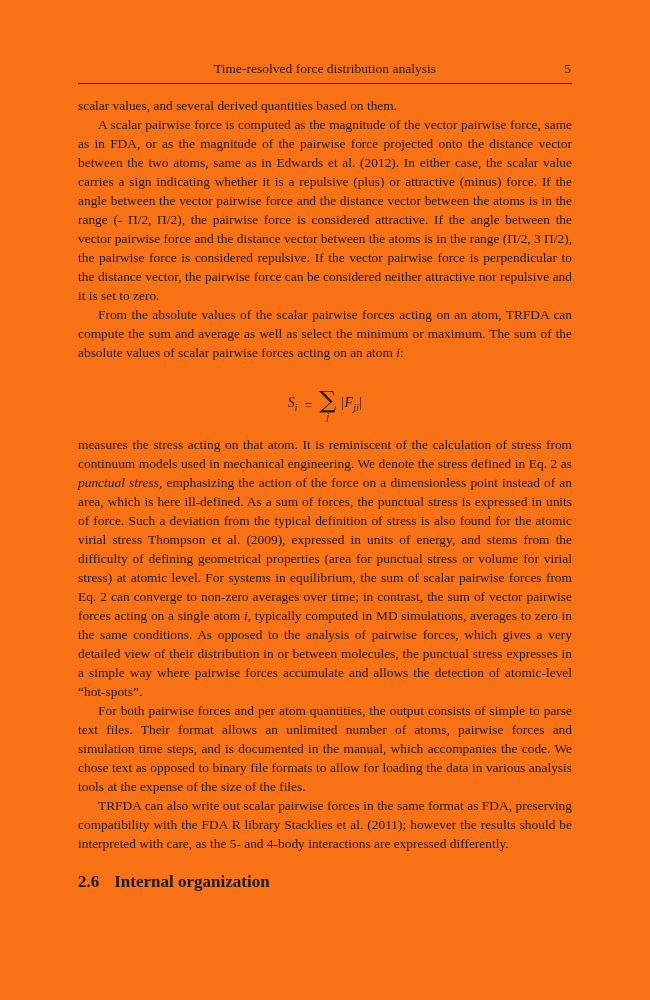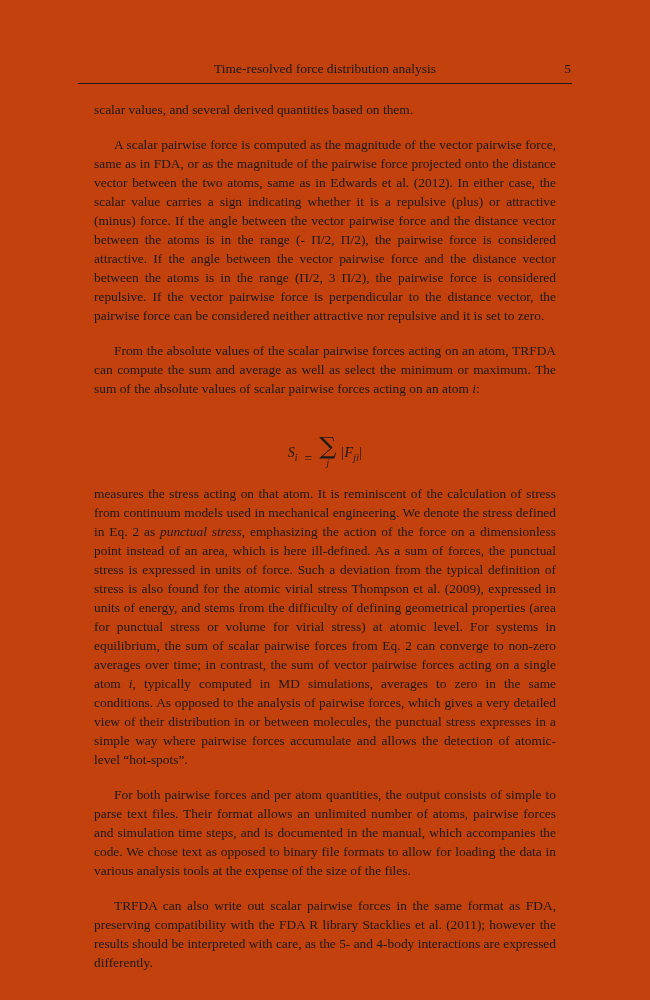--- a/index.html
+++ b/index.html
@@ -1,41 +1,41 @@
 <!DOCTYPE html>
 <html><head>
 <meta charset="utf-8">
 <style>
   html, body { margin: 0; padding: 0; background: #ffffff; }
   body {
     width: 650px; height: 1000px; position: relative;
     font-family: "Liberation Serif", "DejaVu Serif", serif;
     color: #1a1a1a;
   }
-  .page { position: absolute; inset: 0; background: #c2410c; overflow: hidden; }
+  .page { position: absolute; inset: 0; background: #f97316; overflow: hidden; }
   .content { position: absolute; left: 78px; top: 61px; width: 494px; }
 
   .running-header {
     position: relative; text-align: center; font-size: 13.5px;
     padding-bottom: 5px; border-bottom: 1.5px solid #1c1c1c; height: 17px;
   }
   .rh-title { display: inline-block; }
   .rh-page { position: absolute; right: 1px; top: 0; }
 
   .body-text {
     margin-top: 12px; font-size: 13.4px; line-height: 19px;
     text-align: justify;
   }
-  .para { margin: 16px; }
+  .para { margin: 0; }
   .para.indent { text-indent: 20px; }
   .para.cont { text-align-last: justify; }
 
   .equation {
-    display: flex; justify-content: center; align-items: flex-end;
-    height: 54px; margin: 0 0 3px 0; text-align: left; font-size: 14px;
+    display: flex; justify-content: center; align-items: center;
+    height: 54px; margin: 16px 0 3px 0; text-align: left; font-size: 14px;
   }
   .eq-var { font-style: italic; }
   .equation sub { font-size: 9.5px; font-style: italic; }
   .eq-rel { margin: 0 7px; }
   .sum-wrap { display: inline-flex; flex-direction: column; align-items: center; margin-right: 5px; }
   .sigma { font-family: "DejaVu Serif", serif; font-size: 24px; line-height: 25px; }
   .sum-sub { font-size: 9.5px; font-style: italic; line-height: 9px; }
   .eq-abs { letter-spacing: 0.3px; }
 
   .section-heading {
@@ -61,15 +61,16 @@
           <span class="eq-rel">=</span>
           <span class="sum-wrap">
             <span class="sigma">∑</span>
             <span class="sum-sub">j</span>
           </span>
           <span class="eq-abs"><span>|</span><span class="eq-var">F</span><sub>ji</sub><span>|</span></span>
         </div>
         <p class="para"><span>measures the stress acting on that atom. It is reminiscent of the calculation of stress from continuum models used in mechanical engineering. We denote the stress defined in Eq. 2 as </span><i>punctual stress</i><span>, emphasizing the action of the force on a dimensionless point instead of an area, which is here ill-defined. As a sum of forces, the punctual stress is expressed in units of force. Such a deviation from the typical definition of stress is also found for the atomic virial stress Thompson et al. (2009), expressed in units of energy, and stems from the difficulty of defining geometrical properties (area for punctual stress or volume for virial stress) at atomic level. For systems in equilibrium, the sum of scalar pairwise forces from Eq. 2 can converge to non-zero averages over time; in contrast, the sum of vector pairwise forces acting on a single atom </span><i>i</i><span>, typically computed in MD simulations, averages to zero in the same conditions. As opposed to the analysis of pairwise forces, which gives a very detailed view of their distribution in or between molecules, the punctual stress expresses in a simple way where pairwise forces accumulate and allows the detection of atomic-level “hot-spots”.</span></p>
         <p class="para indent"><span>For both pairwise forces and per atom quantities, the output consists of simple to parse text files. Their format allows an unlimited number of atoms, pairwise forces and simulation time steps, and is documented in the manual, which accompanies the code. We chose text as opposed to binary file formats to allow for loading the data in various analysis tools at the expense of the size of the files.</span></p>
         <p class="para indent"><span>TRFDA can also write out scalar pairwise forces in the same format as FDA, preserving compatibility with the FDA R library Stacklies et al. (2011); however the results should be interpreted with care, as the 5- and 4-body interactions are expressed differently.</span></p>
+        <h2 class="section-heading"><span class="sh-number">2.6</span><span>Internal organization</span></h2>
       </div>
   </div>
 </div>
 
 </body></html>

